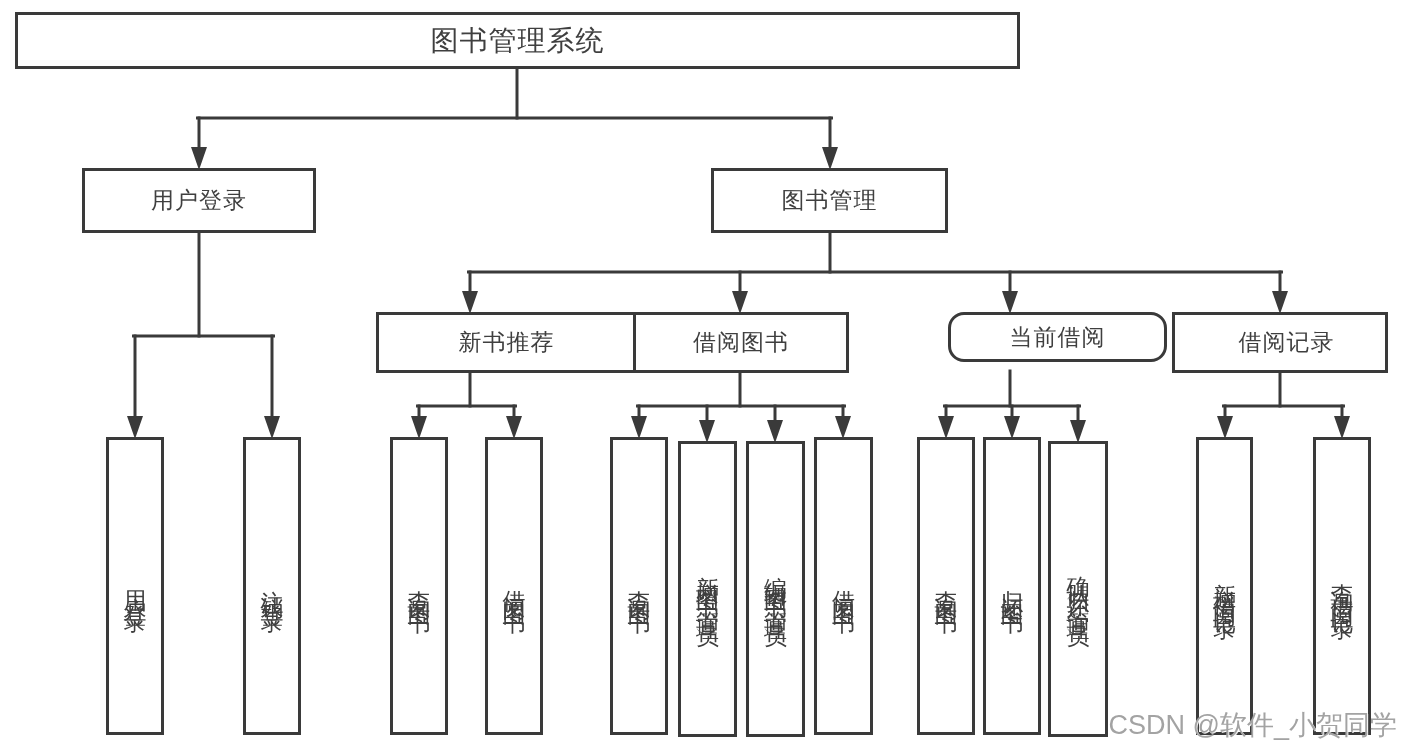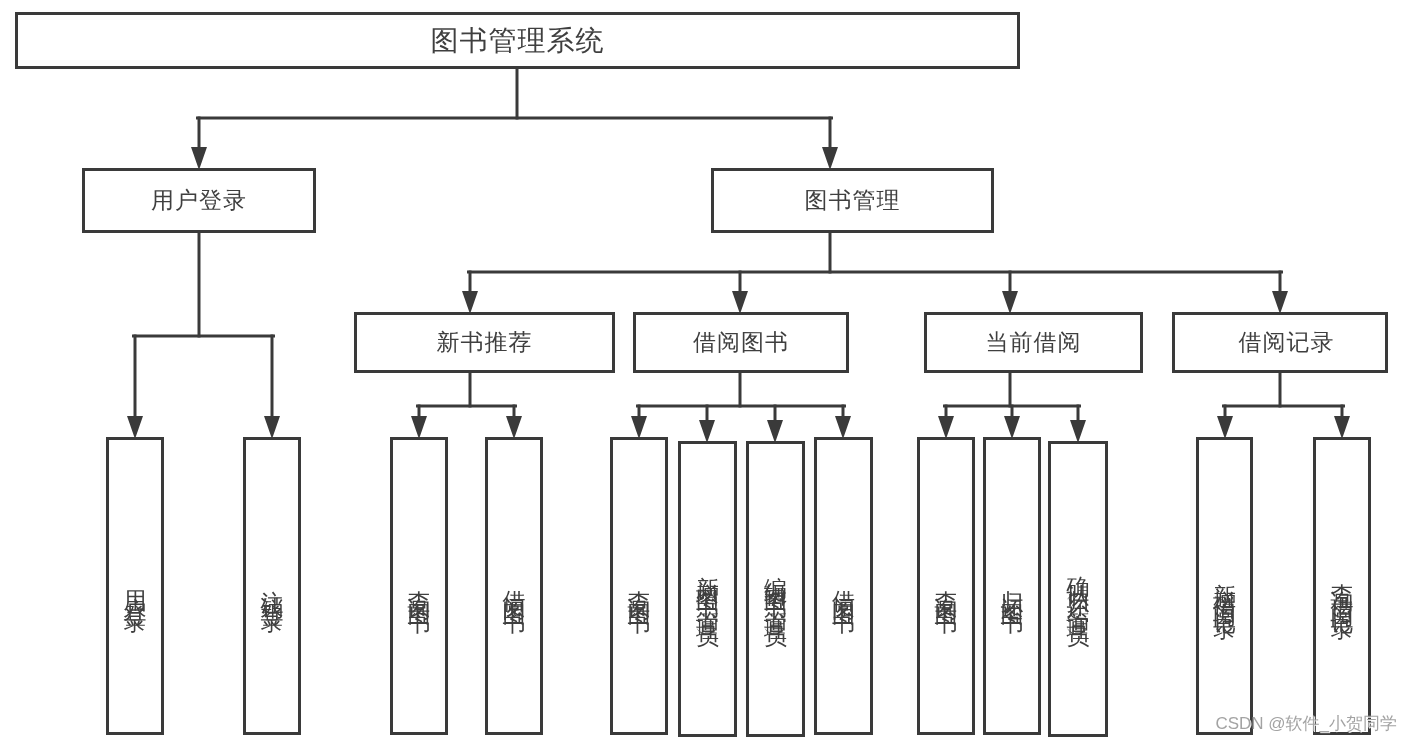--- a/index.html
+++ b/index.html
@@ -52,23 +52,23 @@
     font-size: 23px;
     letter-spacing: 7px;
     color: var(--text);
     white-space: nowrap;
     line-height: 1;
   }
 
   .watermark {
     position: absolute;
     right: 8px;
-    bottom: 12px;
+    bottom: 4px;
     z-index: 3;
-    font-size: 17px;
+    font-size: 27px;
     color: var(--watermark);
     text-shadow: 1px 1px 0 rgba(255,255,255,0.9);
     white-space: nowrap;
   }
 </style>
 </head>
 <body>
 
 <div class="canvas">
 
@@ -130,25 +130,25 @@
     <path class="conn" d="M1223.5 406 L1343.5 406"></path>
     <path class="conn" d="M1225 406 L1225 421"></path>
     <path class="conn" d="M1342 406 L1342 421"></path>
     <path class="arrow" d="M1217 416 L1233 416 L1225 439 Z"></path>
     <path class="arrow" d="M1334 416 L1350 416 L1342 439 Z"></path>
   </svg>
 
   <div class="hbox root" style="left:15px; top:12px; width:1005px; height:57px;">图书管理系统</div>
 
   <div class="hbox" style="left:82px; top:168px; width:234px; height:65px;">用户登录</div>
-  <div class="hbox" style="left:711px; top:168px; width:283px; height:65px;">图书管理</div>
+  <div class="hbox" style="left:711px; top:168px; width:237px; height:65px;">图书管理</div>
 
-  <div class="hbox" style="left:354px; top:312px; width:261px; height:61px;">新书推荐</div>
+  <div class="hbox" style="left:376px; top:312px; width:261px; height:61px;">新书推荐</div>
   <div class="hbox" style="left:633px; top:312px; width:216px; height:61px;">借阅图书</div>
-  <div class="hbox" style="left:924px; top:312px; width:219px; height:61px;">当前借阅</div>
+  <div class="hbox" style="left:948px; top:312px; width:219px; height:50px;border-radius:16px;">当前借阅</div>
   <div class="hbox" style="left:1172px; top:312px; width:216px; height:61px;padding-left:13px;">借阅记录</div>
 
   <div class="leaf" style="left:106px; top:437px; width:58px; height:298px;">
     <span>用户登录</span>
   </div>
   <div class="leaf" style="left:243px; top:437px; width:58px; height:298px;">
     <span>注销登录</span>
   </div>
 
   <div class="leaf" style="left:390px; top:437px; width:58px; height:298px;">

